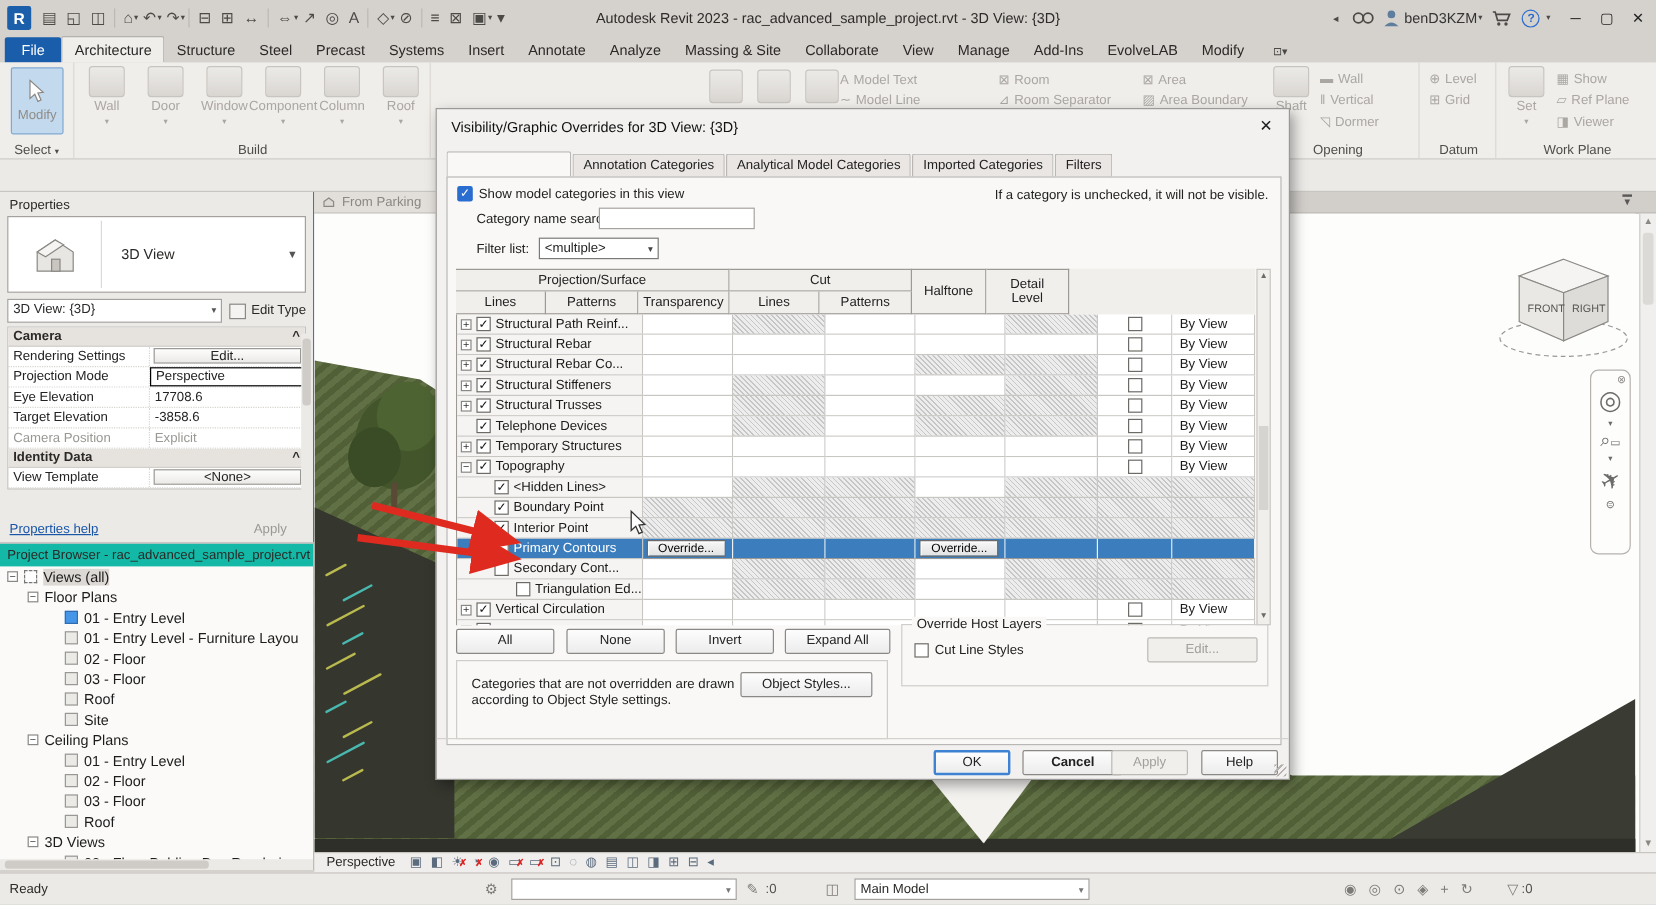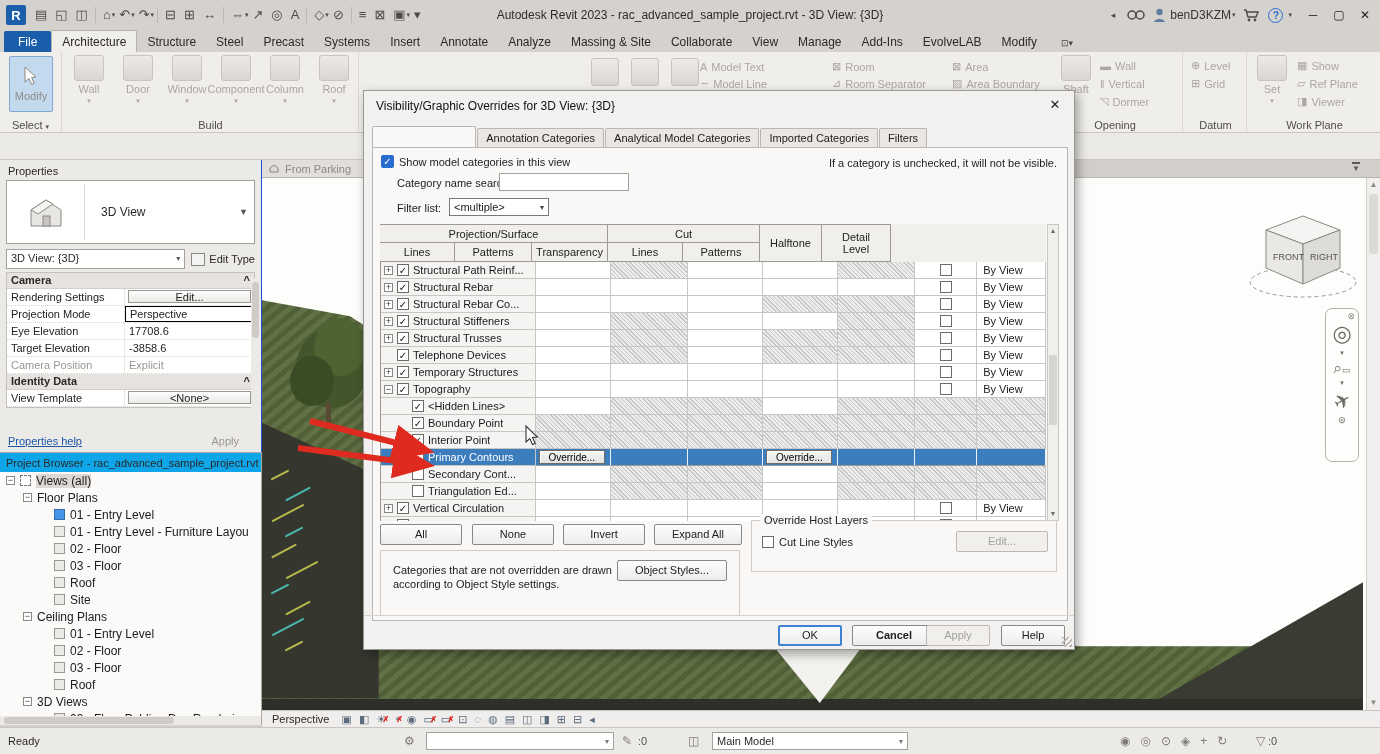--- a/index.html
+++ b/index.html
@@ -60,21 +60,21 @@
   .pv.focused { border:1px solid #000; padding:1px 4px; }
   .pv .cbempty { width:11px; height:11px; border:1px solid #b3b0ac; background:#f5f3f1; display:inline-block; }
   .props-footer { position:absolute; bottom:3px; left:8px; right:8px; display:flex; justify-content:space-between; align-items:center; }
   .plink { color:#1a56a8; text-decoration:underline; }
   .papply { color:#9a9894; padding:2px 14px; }
   .props-scroll { position:absolute; right:1px; top:118px; width:9px; height:150px; background:#eceae7; }
   .props-scroll .thumb { margin:4px 1px; height:56px; background:#cfccc8; border-radius:3px; }
 
   
   .browser { position:absolute; top:452px; left:0; width:262px; height:273px; background:#fbfaf9; border-right:1px solid #aeaba7; border-top:1px solid #aeaba7; overflow:hidden; }
-  .browser-title { padding:4px 6px 3px; background:#0ea5e9; color:#2b2927; white-space:nowrap; }
+  .browser-title { padding:4px 6px 3px; background:#14b8a6; color:#2b2927; white-space:nowrap; }
   .titem { display:flex; align-items:center; height:17px; font-size:12px; color:#1c1c1c; white-space:nowrap; }
   .texp { width:9px; height:9px; border:1px solid #8a8884; background:#fff; font-size:9px; line-height:7px; text-align:center; margin-right:5px; flex:none; color:#444; }
   .texp.spacer { border:none; background:transparent; }
   .tbox { width:11px; height:11px; border:1px solid #9a9894; background:#eceae7; margin-right:5px; flex:none; }
   .tbox.blue { background:#4596e8; border-color:#2f6cb0; }
   .tbox.root { background:#fff; border:1px dashed #777; }
   .tlabel.sel { background:#dcd9d5; }
   .browser-hscroll { position:absolute; bottom:0; left:0; right:0; height:9px; background:#eceae7; }
   .browser-hscroll .thumb { margin:1px 4px; width:170px; height:7px; background:#cfccc8; border-radius:3px; }
 
@@ -873,21 +873,21 @@
               </div>
               <div class="vcell c-w" style="width: 75px;"></div>
               <div class="vcell c-h" style="width: 77px;"></div>
               <div class="vcell c-h" style="width: 76px;"></div>
               <div class="vcell c-w" style="width: 75px;"></div>
               <div class="vcell c-h" style="width: 77px;"></div>
               <div class="vcell c-h" style="width: 62px;"></div>
               <div class="vcell c-h" style="width: 69px;"></div>
             </div>
             <div class="vg-row">
-              <div class="vcell vis" style="width: 155px;">
+              <div class="vcell vis" style="width: 155px; justify-content: flex-end;">
                 <span class="exp none" style="margin-left: 18px;"></span>
                 <span class="vg-cb"></span>
                 <span class="vlabel">Triangulation Ed...</span>
               </div>
               <div class="vcell c-w" style="width: 75px;"></div>
               <div class="vcell c-h" style="width: 77px;"></div>
               <div class="vcell c-h" style="width: 76px;"></div>
               <div class="vcell c-w" style="width: 75px;"></div>
               <div class="vcell c-h" style="width: 77px;"></div>
               <div class="vcell c-h" style="width: 62px;"></div>

